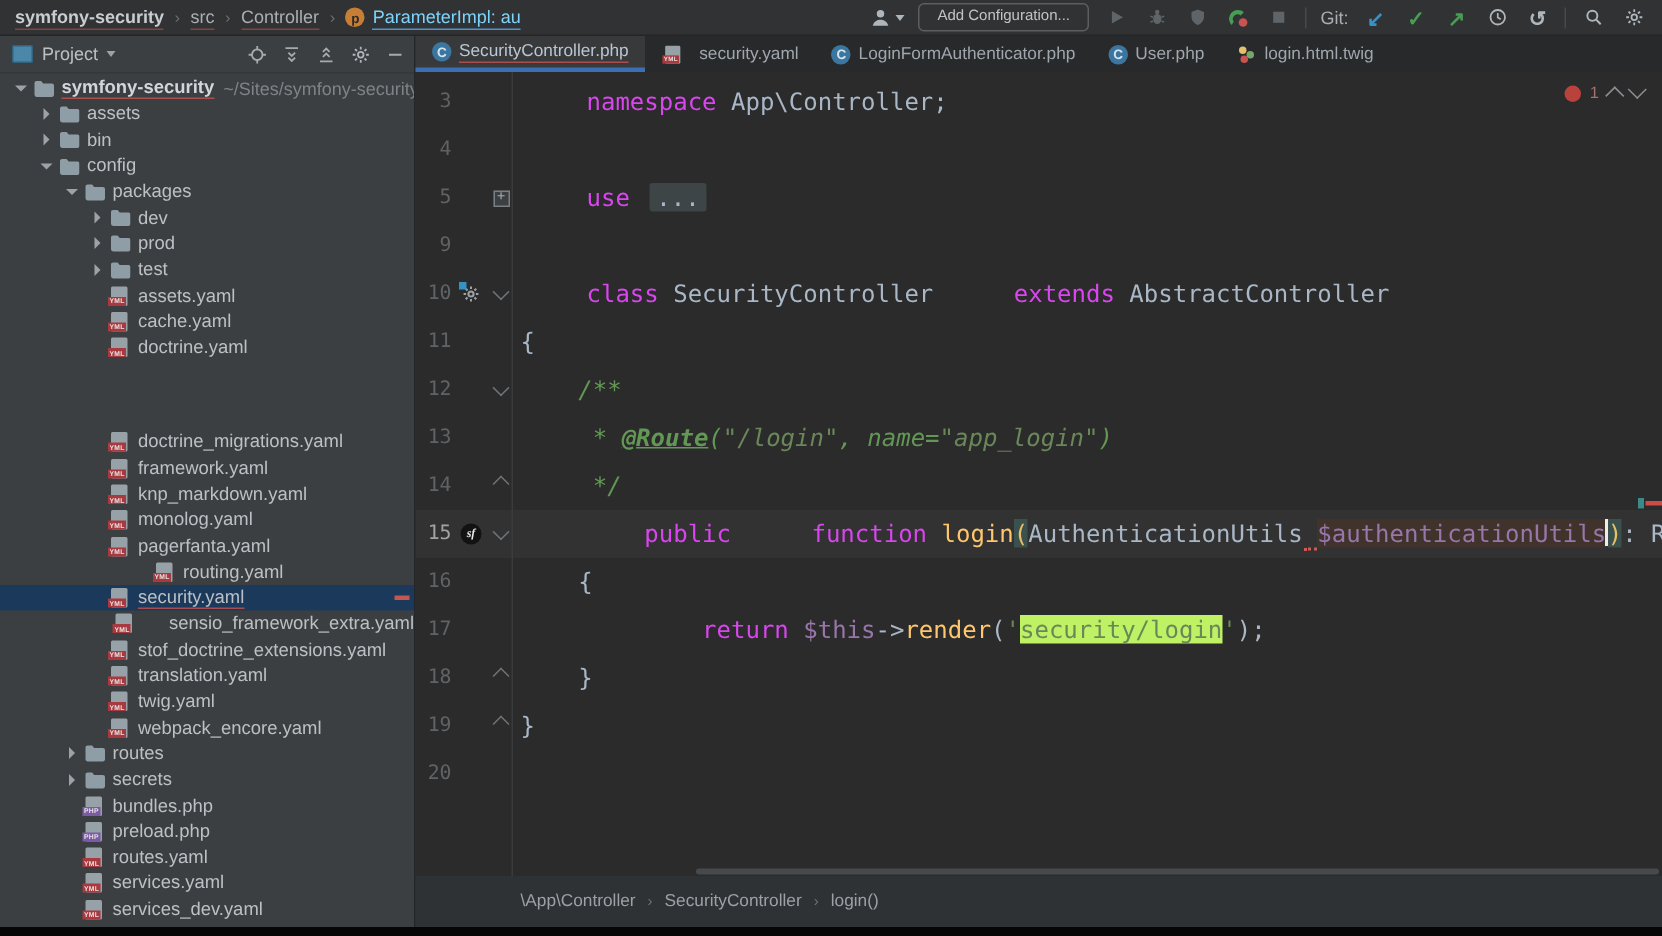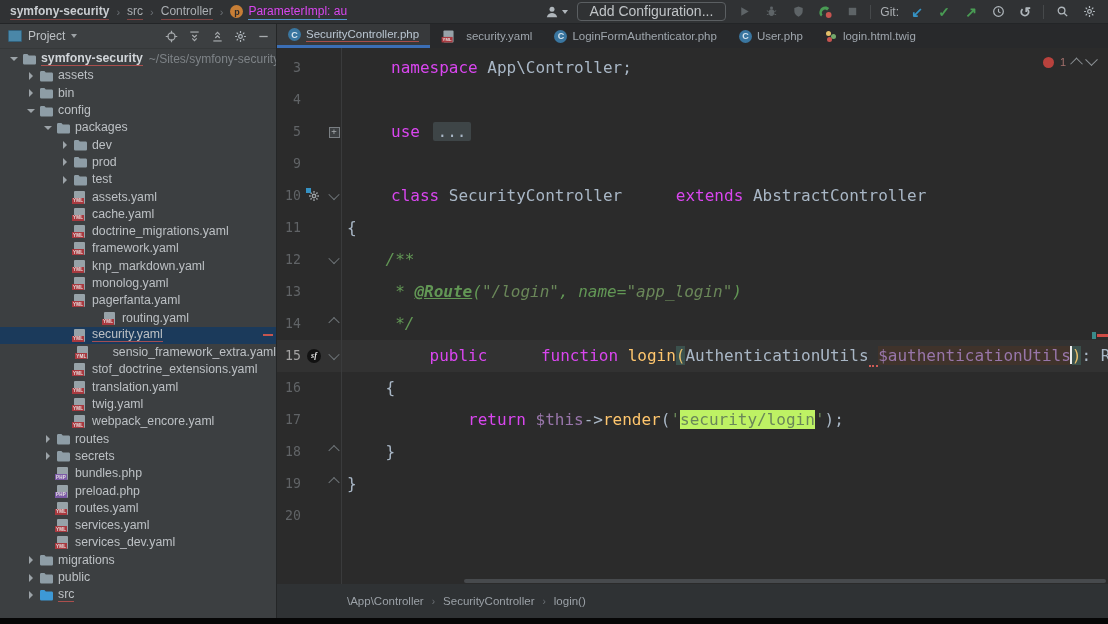--- a/index.html
+++ b/index.html
@@ -7,24 +7,24 @@
        font-family:"Liberation Sans",sans-serif;-webkit-font-smoothing:antialiased;}
   
   .titlebar{height:24px;background:#303234;display:flex;align-items:center;padding:0 10px;border-bottom:1px solid #232527;box-sizing:border-box;}
   .tb-left{display:flex;align-items:center;gap:7px;font-size:12px;color:#ABAFB3;white-space:nowrap;}
   .tb-left .crumb{border-bottom:1px solid rgba(199,84,80,.55);padding-bottom:1px;cursor:default;}
   .tb-left .crumb.root{font-weight:bold;color:#C9CDD1;}
   .tb-sep{color:#6B7075;font-size:11px;}
   .param-item{display:flex;align-items:center;gap:5px;}
   .param-badge{width:13px;height:13px;border-radius:50%;background:#C77E36;color:#2b2b2b;font-size:9px;font-weight:bold;
                display:flex;align-items:center;justify-content:center;}
-  .param-label{color:#d946ef;border-bottom:1px solid #5093CE;font-size:12px;padding-bottom:1px;}
+  .param-label{color:#7dd3fc;border-bottom:1px solid #5093CE;font-size:12px;padding-bottom:1px;}
   .tb-right{margin-left:auto;display:flex;align-items:center;gap:9px;}
   .tb-btn{display:flex;align-items:center;justify-content:center;min-width:18px;height:18px;cursor:pointer;}
-  .tb-text-btn{border:1px solid #5B5F62;border-radius:4px;color:#C0C4C7;font-size:14px;padding:1px 12px 2px;line-height:14px;}
+  .tb-text-btn{border:1px solid #5B5F62;border-radius:4px;color:#C0C4C7;font-size:10px;padding:1px 12px 2px;line-height:14px;}
   .tglyph{font-size:14px;font-weight:bold;line-height:14px;}
   .tb-label{color:#ABAFB3;font-size:12px;}
   .vsep{width:1px;height:14px;background:#46494B;}
   .ddcaret{width:0;height:0;border-left:3.5px solid transparent;border-right:3.5px solid transparent;border-top:4px solid #AFB6BB;margin-left:3px;}
   
   .main{display:flex;height:594px;}
   .project{width:277px;flex:none;background:#3C3F41;border-right:1px solid #242627;box-sizing:border-box;display:flex;flex-direction:column;}
   .pheader{height:24px;flex:none;display:flex;align-items:center;padding:0 6px 0 8px;gap:6px;border-bottom:1px solid #353839;}
   .ptool-icon{width:12px;height:10px;background:#4A87A8;border:1px solid #33627d;border-radius:1px;}
   .ptitle{font-size:12px;color:#BCC0C4;}
@@ -337,20 +337,29 @@
             </span>
             <span class="tlabel">cache.yaml</span>
           </div>
           <div class="trow" style="padding-left: 57px;">
             <span class="chevslot"></span>
             <span class="ticon">
               <span class="ficon">
                 <span class="tag yml">YML</span>
               </span>
             </span>
+            <span class="tlabel">doctrine.yaml</span>
+          </div>
+          <div class="trow" style="padding-left: 57px; margin-top: 46px;">
+            <span class="chevslot"></span>
+            <span class="ticon">
+              <span class="ficon">
+                <span class="tag yml">YML</span>
+              </span>
+            </span>
             <span class="tlabel">doctrine_migrations.yaml</span>
           </div>
           <div class="trow" style="padding-left: 57px;">
             <span class="chevslot"></span>
             <span class="ticon">
               <span class="ficon">
                 <span class="tag yml">YML</span>
               </span>
             </span>
             <span class="tlabel">framework.yaml</span>

